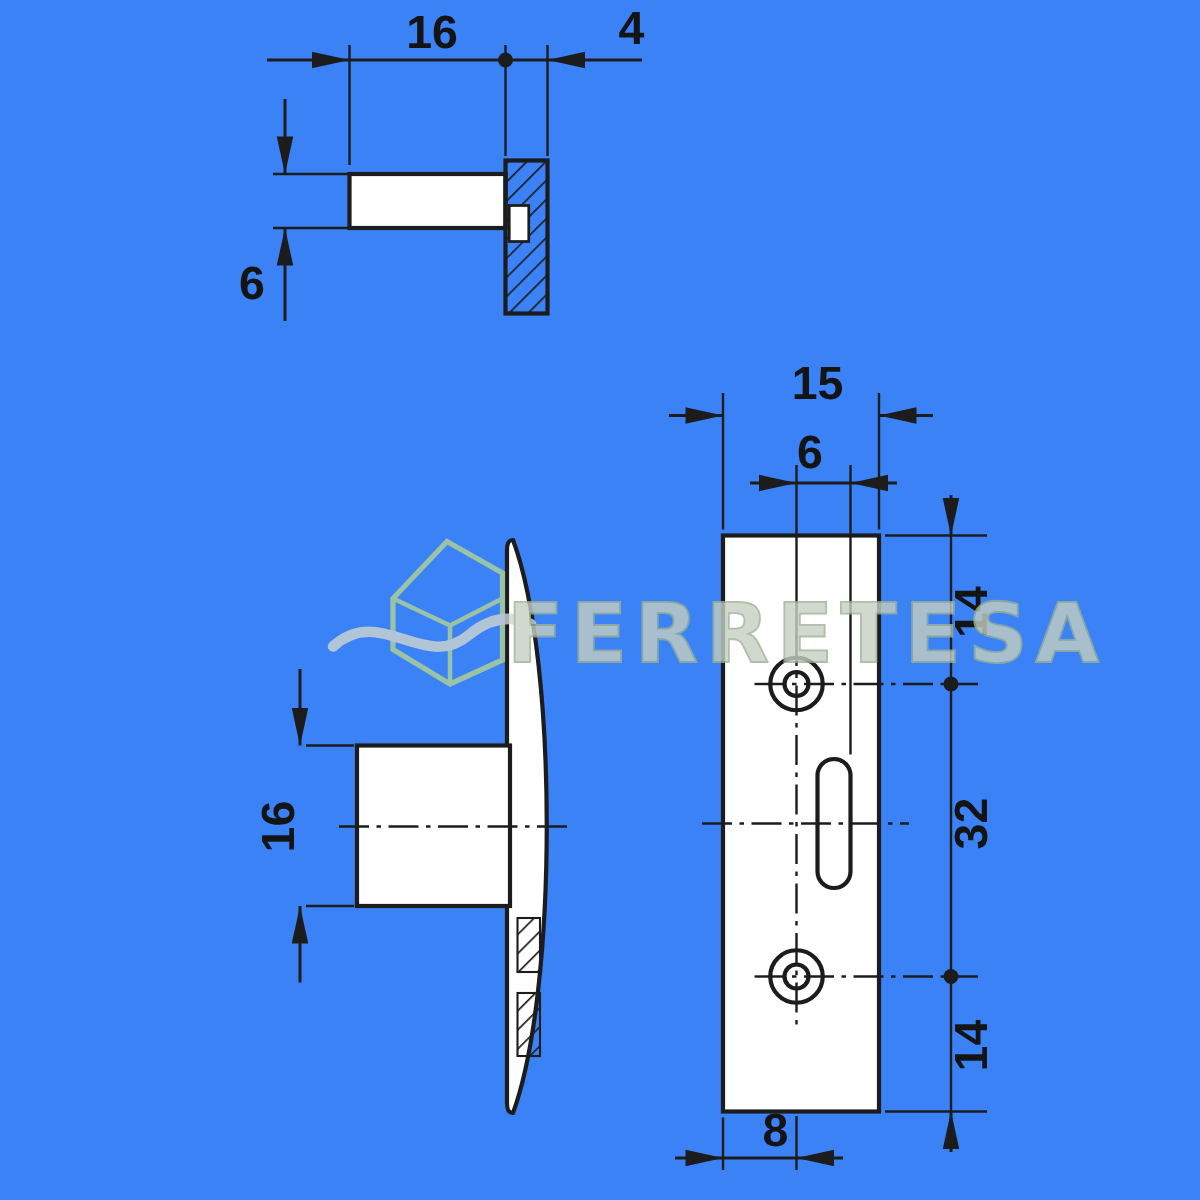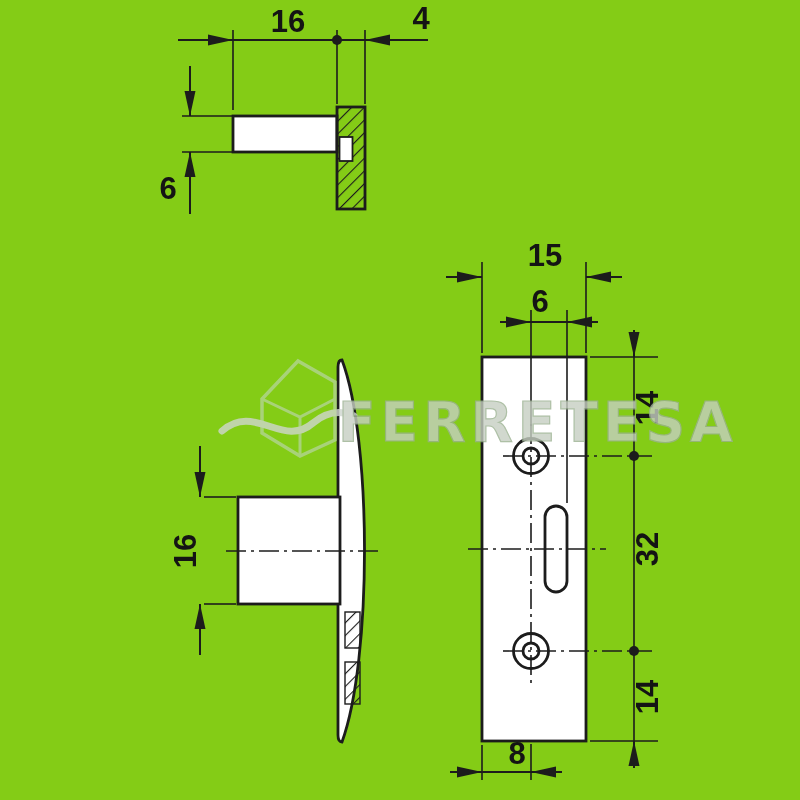--- a/index.html
+++ b/index.html
@@ -1,16 +1,16 @@
 <!DOCTYPE html>
 <html><head>
 <meta charset="utf-8">
 <style>
   html,body{margin:0;padding:0;background:#ffffff;}
-  .stage{width:800px;height:800px;background:#84cc16;position:relative;overflow:hidden;
+  .stage{width:800px;height:800px;background:#3b82f6;position:relative;overflow:hidden;
          font-family:"Liberation Sans","DejaVu Sans",sans-serif;}
   svg{display:block;}
   .outline{fill:#ffffff;stroke:#1c1c1c;stroke-width:2.8;stroke-linejoin:miter;}
   .thin{stroke:#1c1c1c;stroke-width:1.6;fill:none;}
   .dimline{stroke:#1c1c1c;stroke-width:2;fill:none;}
   .cl{stroke:#1c1c1c;stroke-width:1.6;fill:none;stroke-dasharray:20 5 3 5;}
   .arrow{fill:#1c1c1c;stroke:none;}
   .dot{fill:#1c1c1c;stroke:none;}
   .dim-text{font-family:"Liberation Sans","DejaVu Sans",sans-serif;font-weight:bold;
             font-size:31px;fill:#141414;}

